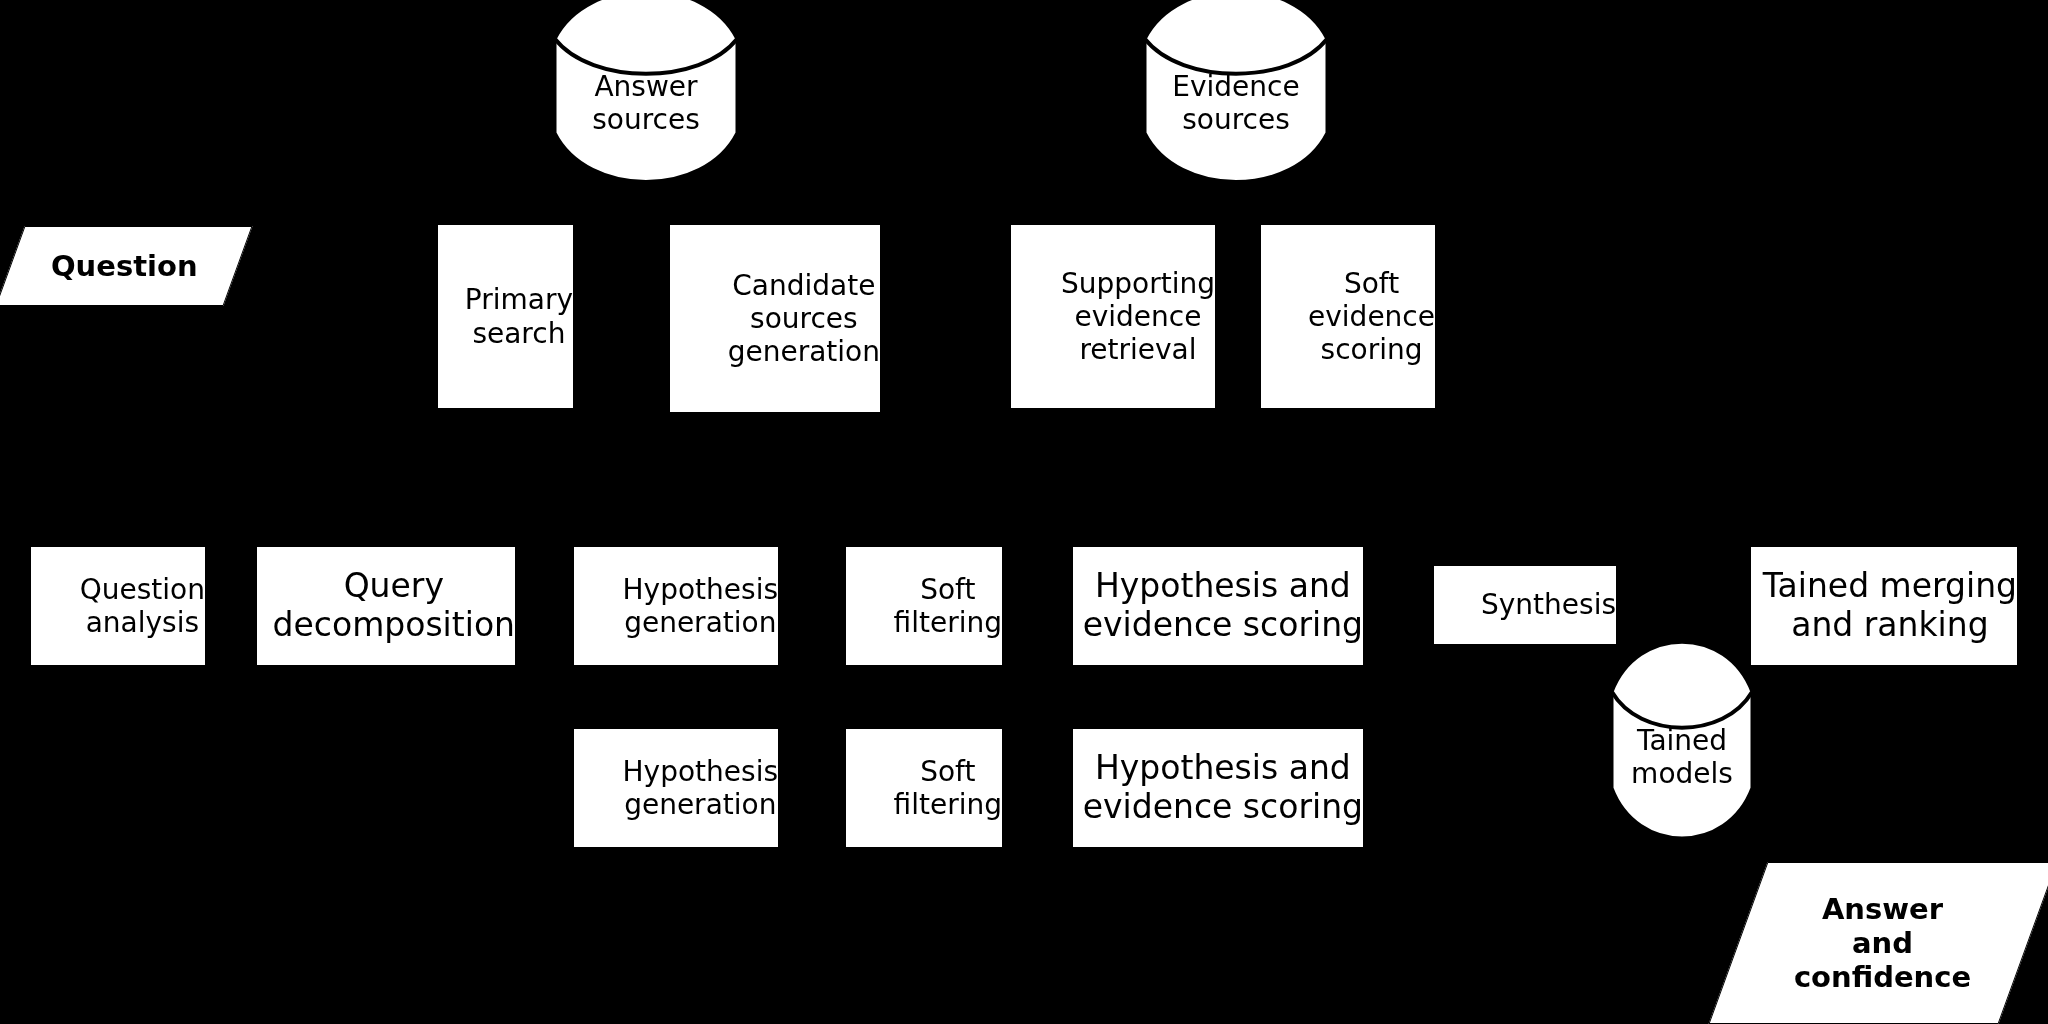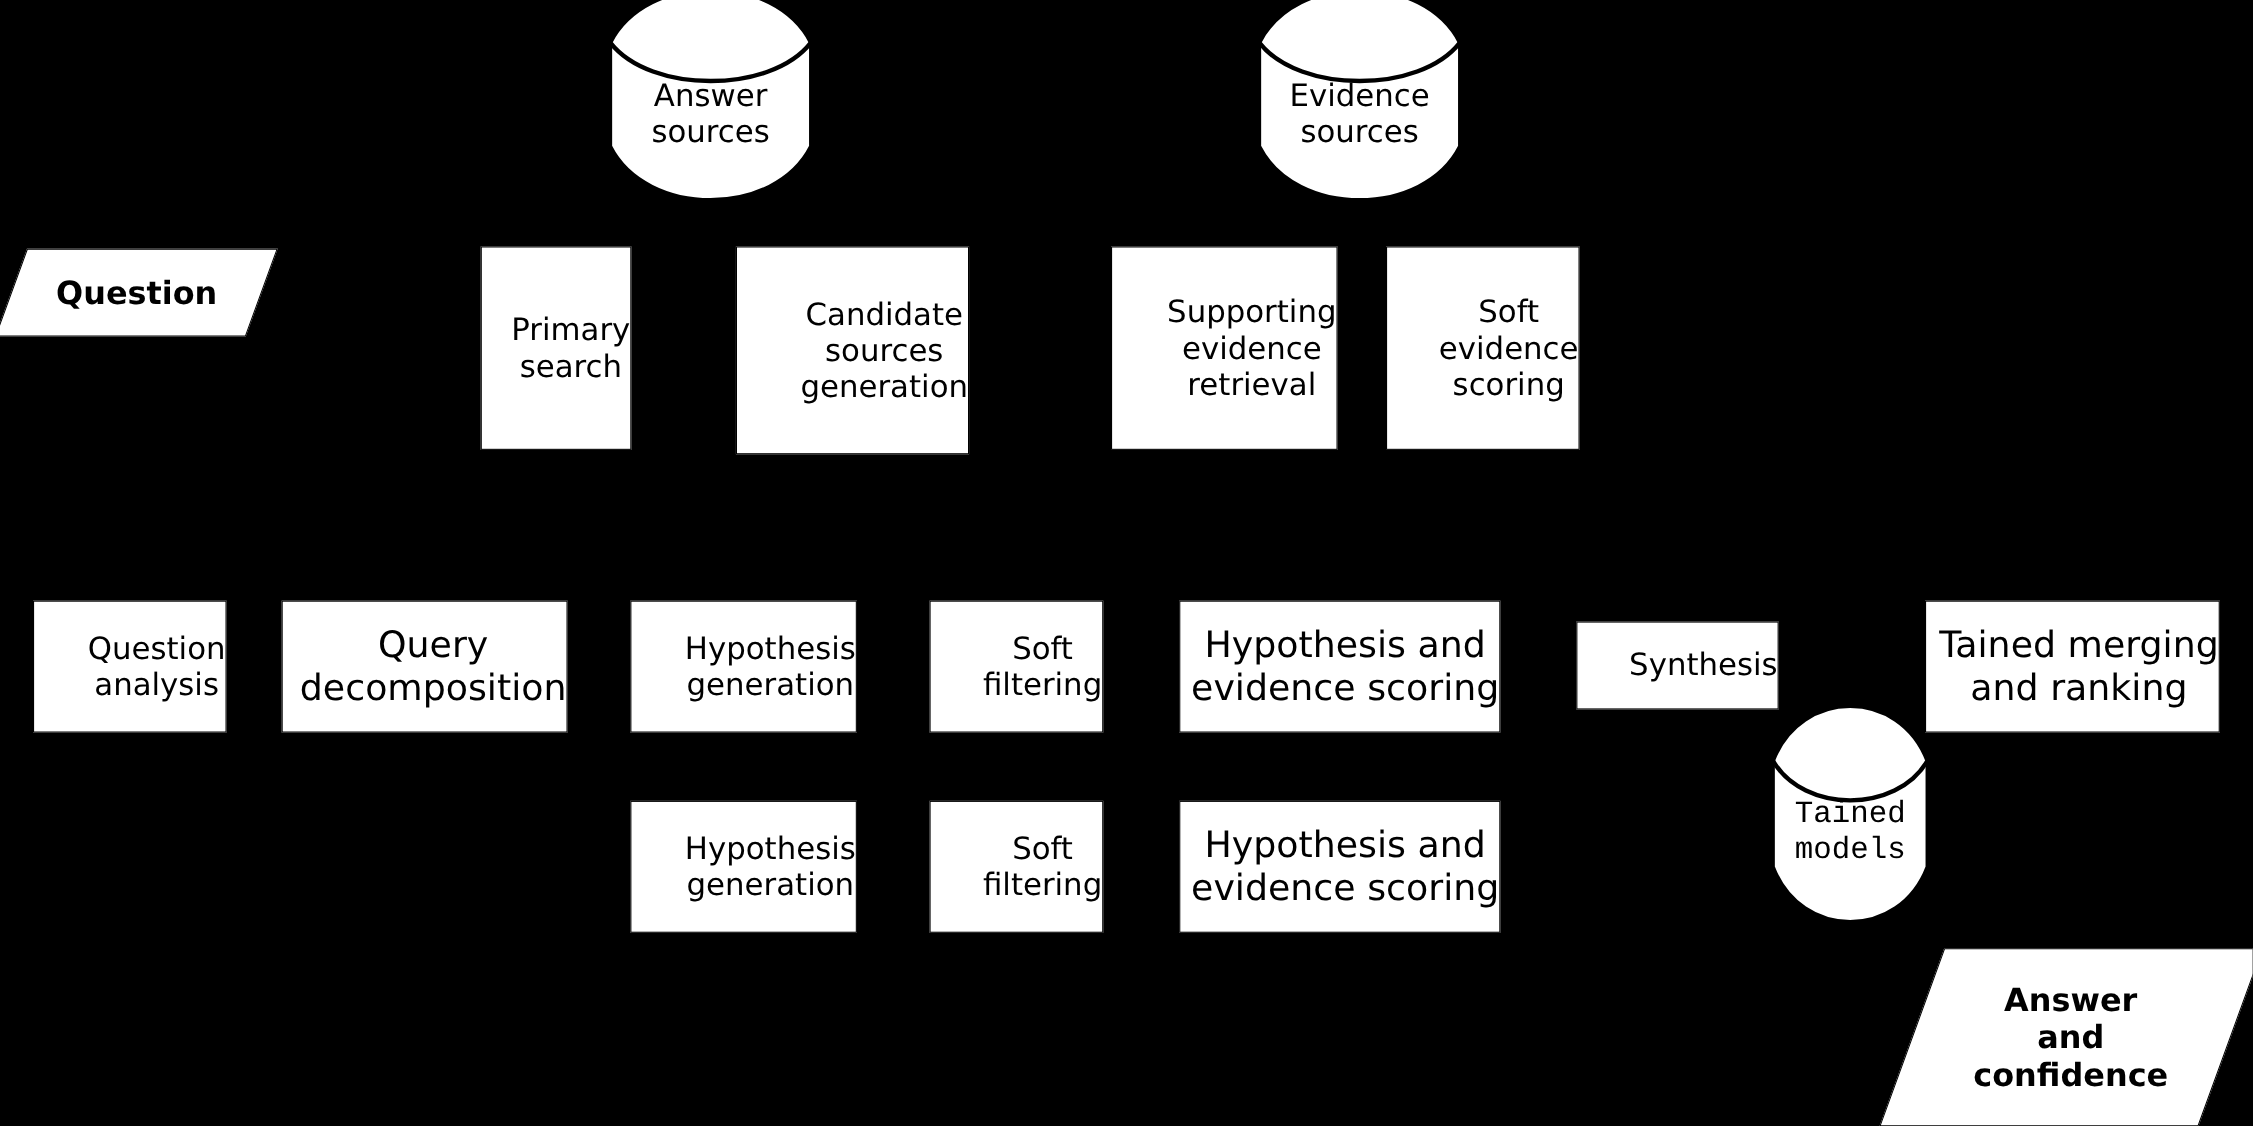--- a/index.html
+++ b/index.html
@@ -152,21 +152,21 @@
 sources</span>
     </div>
     <div class="node cyl fs-md" style="left: 1145px; top: 2px; width: 182px; height: 168px;">
       <svg viewBox="0 0 182 168" preserveAspectRatio="none">
         <path d="M 0 37 C 32.76 -27.75 149.23999999999998 -27.75 182 37 L 182 131 C 149.23999999999998 195.75 32.76 195.75 0 131 Z" fill="#ffffff" stroke="#000000" stroke-width="3"></path>
         <path d="M 0 37 C 36.4 83.25 145.6 83.25 182 37" fill="none" stroke="#000000" stroke-width="4"></path>
       </svg>
       <span class="label">Evidence
 sources</span>
     </div>
-    <div class="node cyl fs-md" style="left: 1612px; top: 654px; width: 140px; height: 172px; font-family: Liberation Mono, monospace;">
+    <div class="node cyl fs-md" style="left: 1612px; top: 654px; width: 140px; height: 172px;">
       <svg viewBox="0 0 140 172" preserveAspectRatio="none">
         <path d="M 0 38 C 25.2 -28.5 114.8 -28.5 140 38 L 140 134 C 114.8 200.5 25.2 200.5 0 134 Z" fill="#ffffff" stroke="#000000" stroke-width="3"></path>
         <path d="M 0 38 C 28 85.5 112 85.5 140 38" fill="none" stroke="#000000" stroke-width="4"></path>
       </svg>
       <span class="label">Tained
 models</span>
     </div>
   </div>
 
 </body></html>

